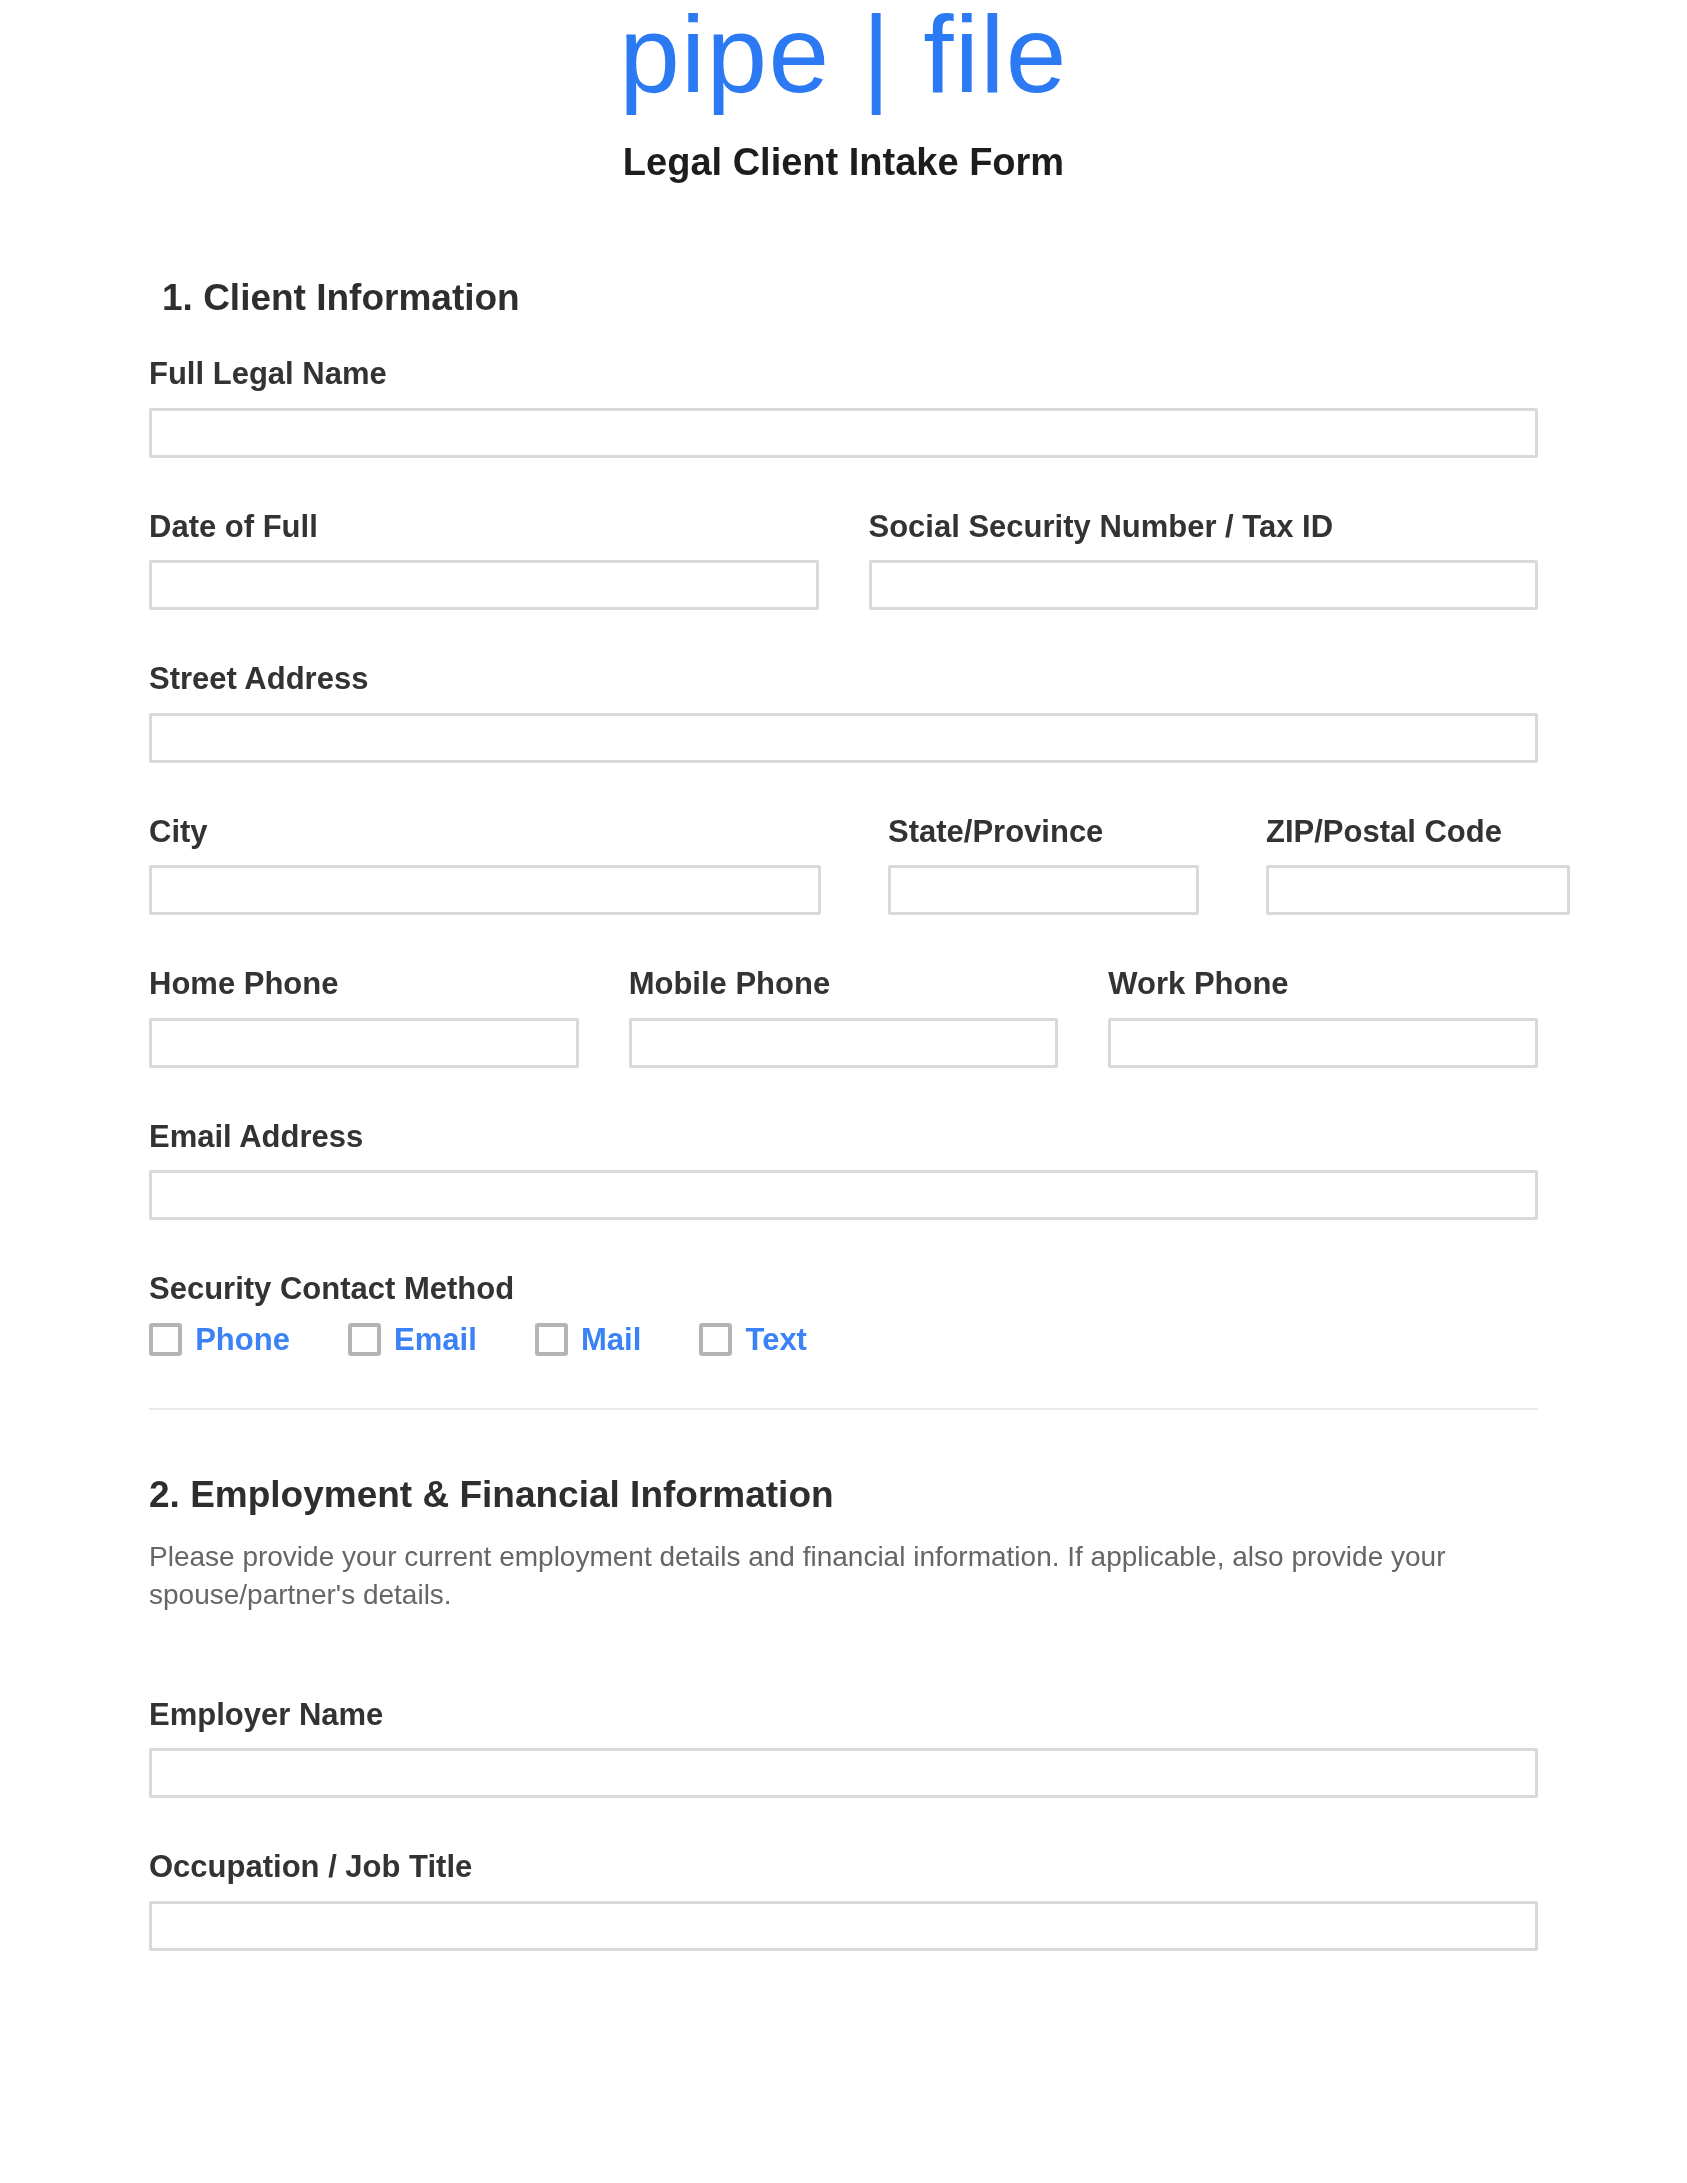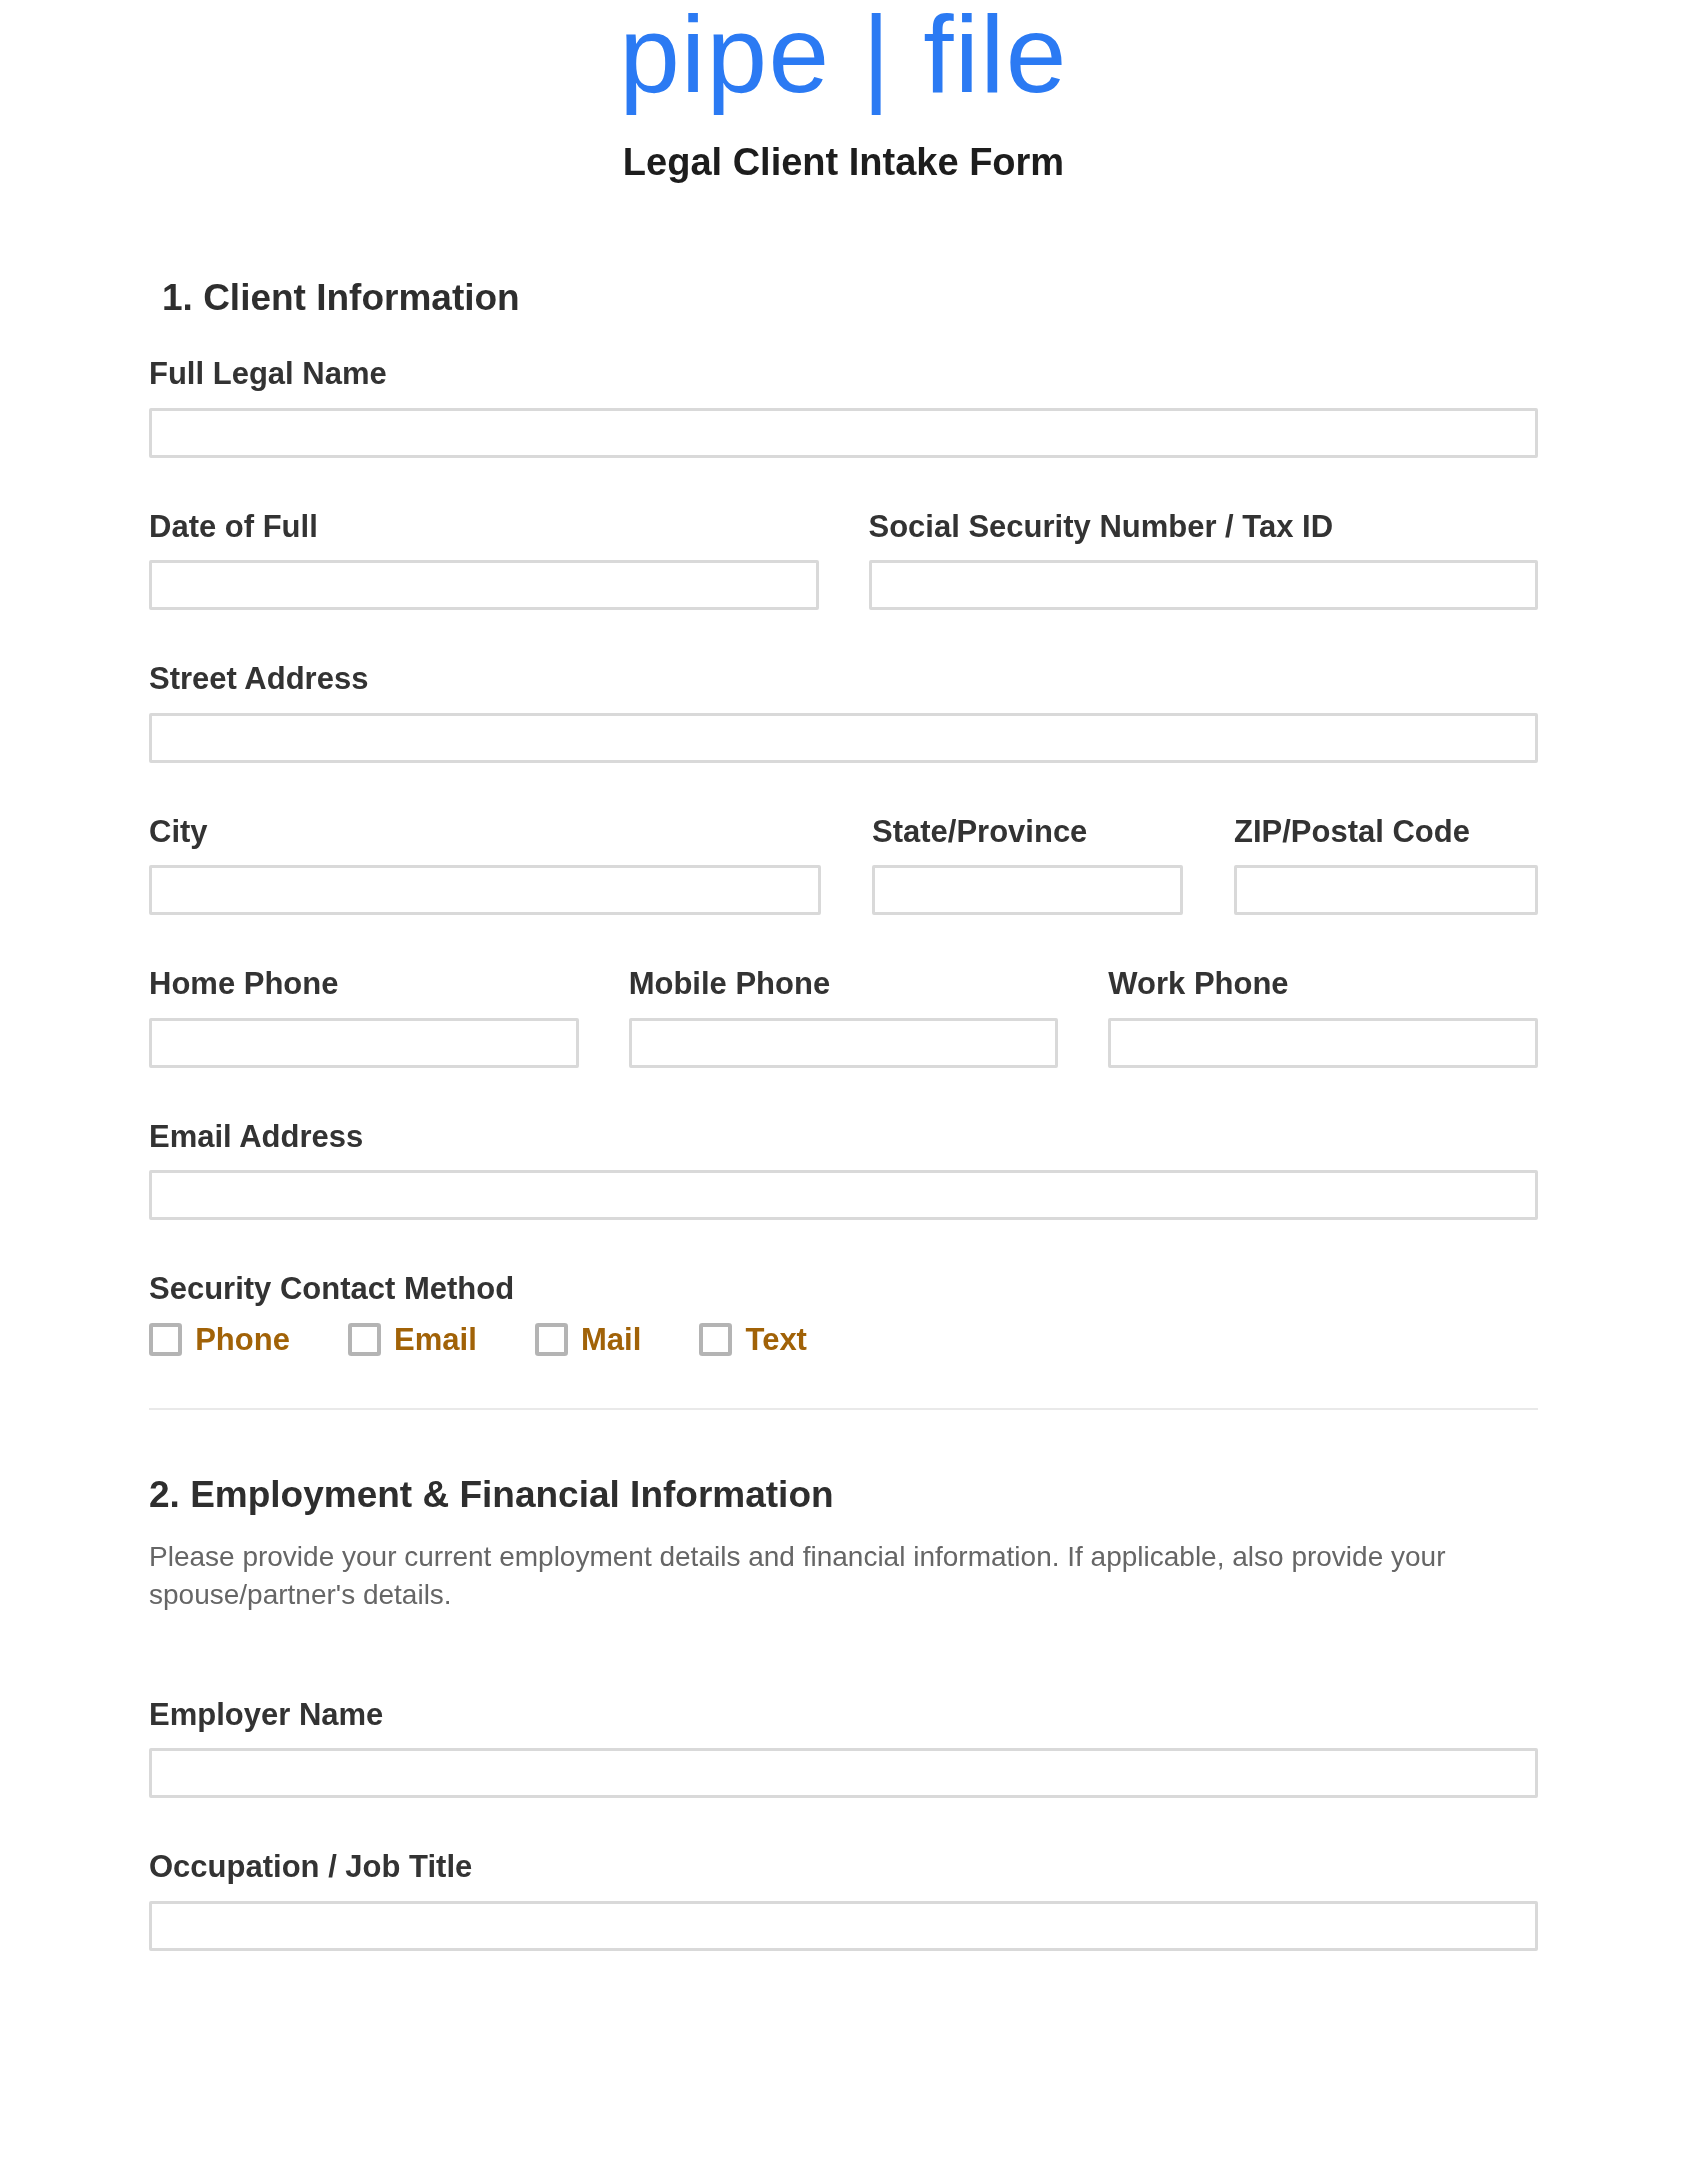--- a/index.html
+++ b/index.html
@@ -47,21 +47,21 @@
     font-size: 28px;
     line-height: 1.35;
     color: #666666;
     margin-top: 22.5px;
     max-width: 1389px;
   }
   .row { margin-top: 53px; display: grid; column-gap: 50px; }
   .row-first { margin-top: 40px; }
   .row-1col { grid-template-columns: 1fr; }
   .row-2col { grid-template-columns: 1fr 1fr; }
-  .row-city { grid-template-columns: 672px 311px 304px; column-gap: 51px; }
+  .row-city { grid-template-columns: 672px 311px 304px; column-gap: 67px; }
   .row-3col { grid-template-columns: 1fr 1fr 1fr; }
   .row-gap-lg { margin-top: 85px; }
   .f-label {
     display: block;
     font-size: 31px;
     line-height: 1.0;
     font-weight: 700;
     color: #333333;
     margin-bottom: 18.5px;
   }
@@ -96,21 +96,21 @@
     height: 33px;
     background: #ffffff;
     border: 4px solid #b4b4b4;
     border-radius: 3.3px;
     margin: 0 13.2px 0 0;
     flex: 0 0 auto;
   }
   .cb-label {
     font-size: 31px;
     font-weight: 700;
-    color: #a16207;
+    color: #3b82f6;
     line-height: 1;
   }
   .divider {
     margin: 52px 0 0 0;
     border: none;
     border-top: 2px solid #e9e9e9;
     height: 0;
   }
 </style>
 </head>

